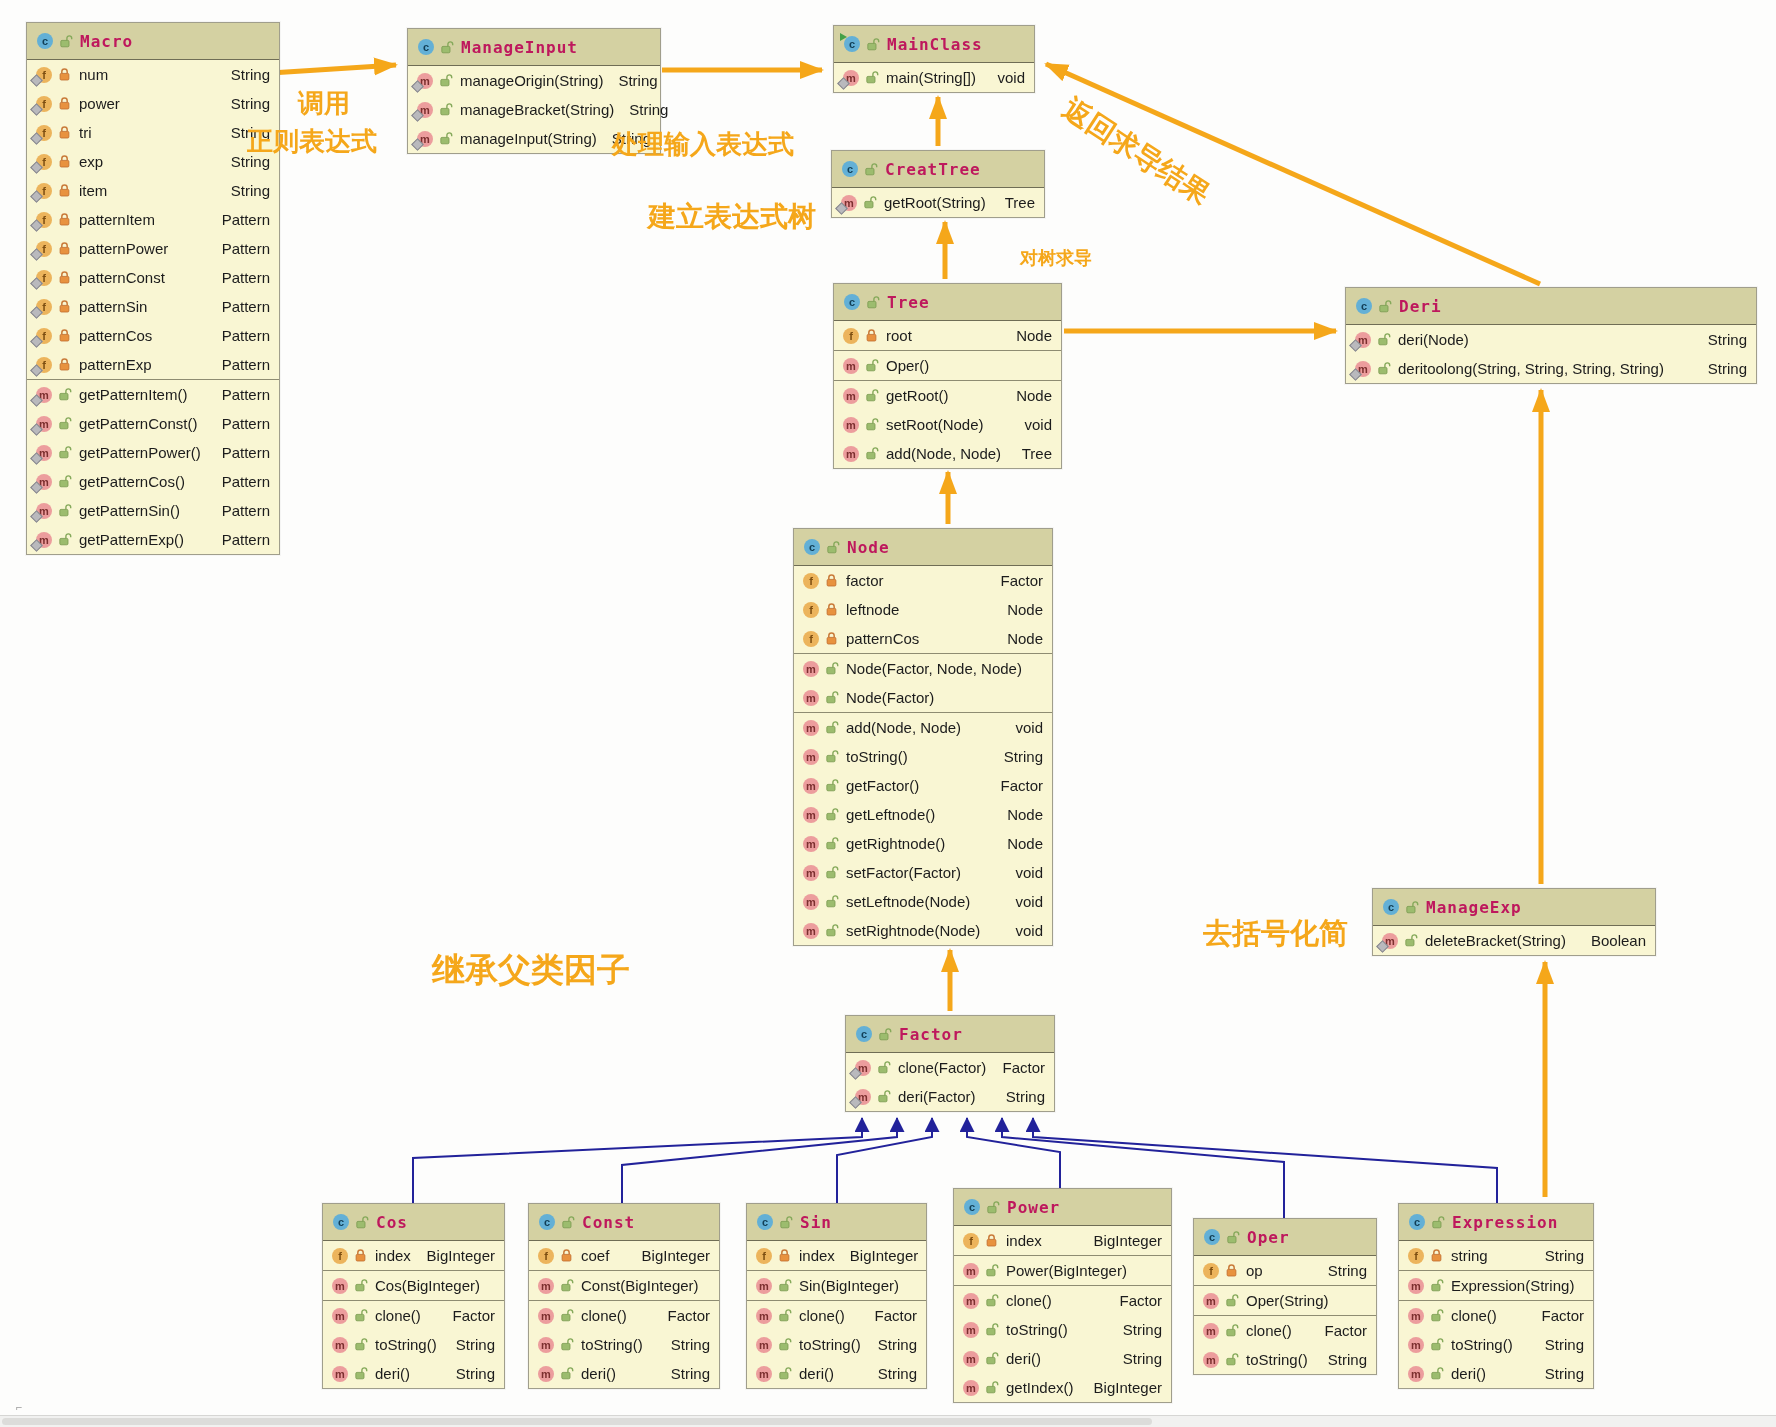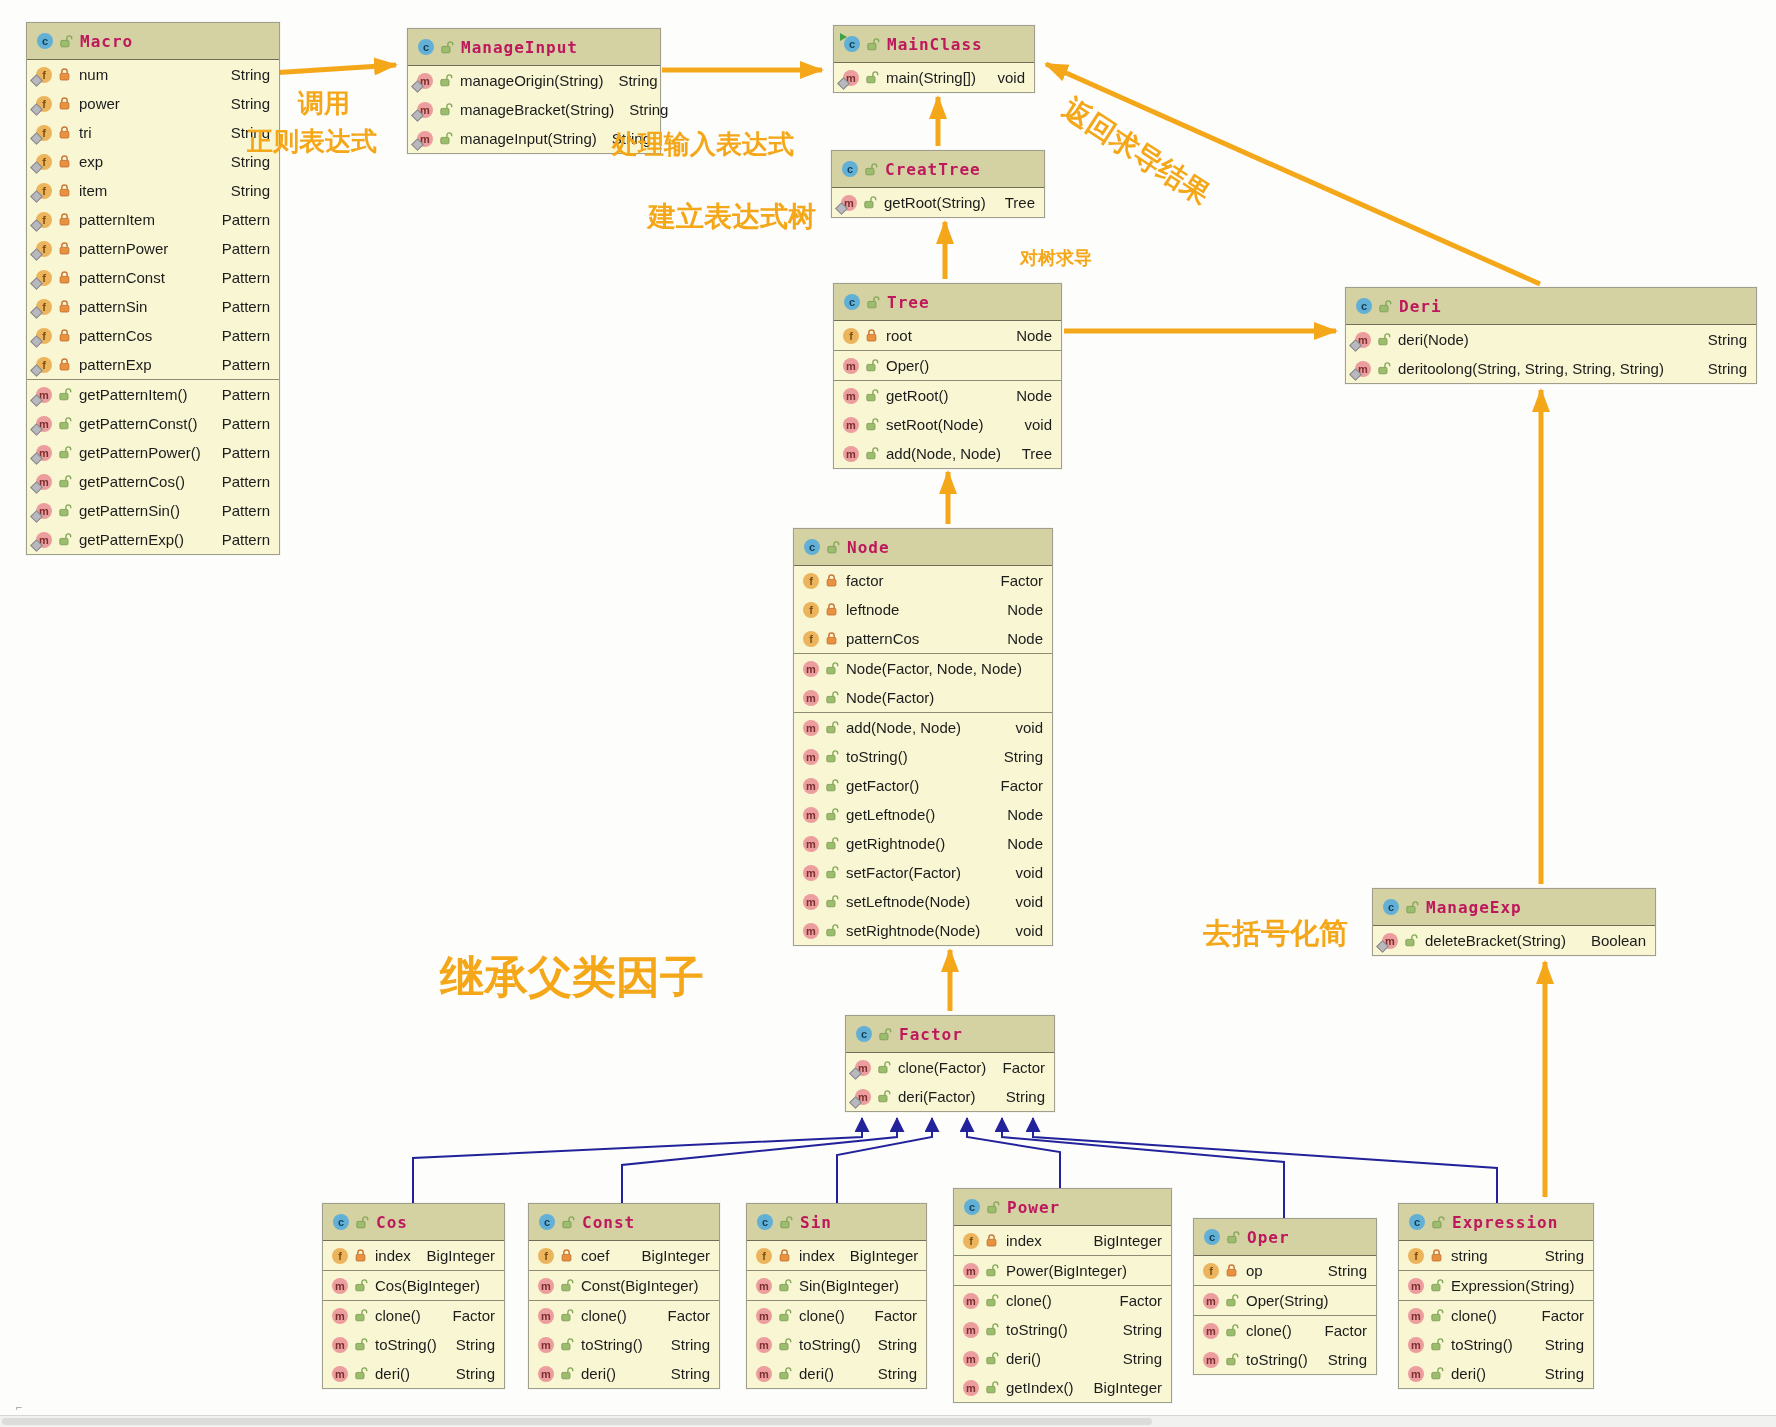--- a/index.html
+++ b/index.html
@@ -1144,21 +1144,21 @@
         </div>
       </div>
     </div>
   <div id="annotations-layer">
       <div class="annotation" style="left: 298px; top: 86px; font-size: 26px;">调用</div>
       <div class="annotation" style="left: 247px; top: 124px; font-size: 26px;">正则表达式</div>
       <div class="annotation" style="left: 612px; top: 92px; font-size: 26px; margin-top: 35px;">处理输入表达式</div>
       <div class="annotation" style="left: 648px; top: 198px; font-size: 28px;">建立表达式树</div>
       <div class="annotation" style="left: 1008px; top: 246px; font-size: 18px; margin-left: 12px;">对树求导</div>
       <div class="annotation" style="left: 1076px; top: 90px; font-size: 28px; transform: rotate(33deg);">返回求导结果</div>
-      <div class="annotation" style="left: 432px; top: 948px; font-size: 44px; margin-left: 8px;">继承父类因子</div>
+      <div class="annotation" style="left: 432px; top: 948px; font-size: 33px;">继承父类因子</div>
       <div class="annotation" style="left: 1203px; top: 914px; font-size: 29px;">去括号化简</div>
     </div>
 
   <div class="corner-mark">⌐</div>
   <div class="hscrollbar">
     <div class="hscroll-thumb"></div>
   </div>
 </div>
 
 </body></html>

